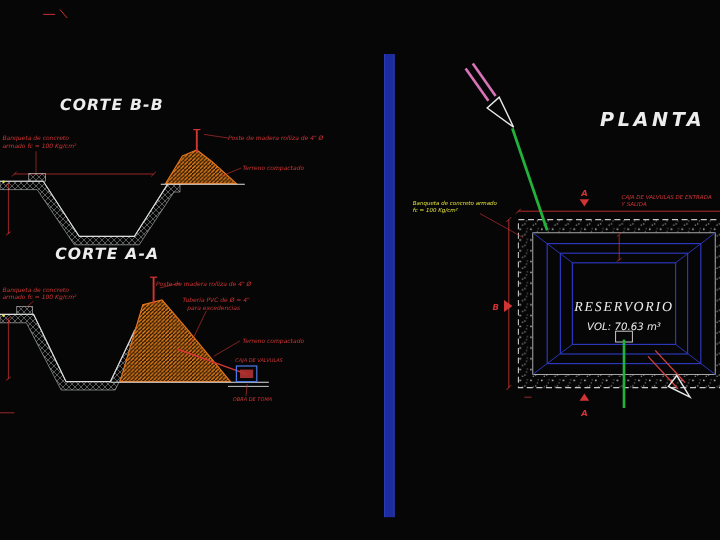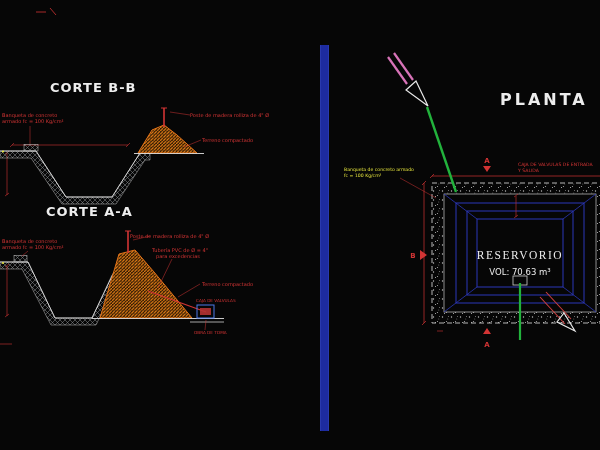--- a/index.html
+++ b/index.html
@@ -1,17 +1,17 @@
 <!DOCTYPE html>
 <html><head>
 <meta charset="utf-8">
 <style>
   html,body{margin:0;padding:0;background:#060606;}
   .canvas{position:relative;width:600px;height:450px;background:#060606;overflow:hidden;
-          font-family:"DejaVu Sans",sans-serif;}
+          font-family:"DejaVu Sans",sans-serif;font-style:italic;}
   svg{position:absolute;inset:0;display:block;}
   text{font-family:"DejaVu Sans",sans-serif;}
   .serif{font-family:"Liberation Serif","DejaVu Serif",serif;}
 </style>
 </head>
 <body>
 
 <div class="canvas">
 <svg viewBox="0 0 600 450" width="600" height="450">
   <defs>

